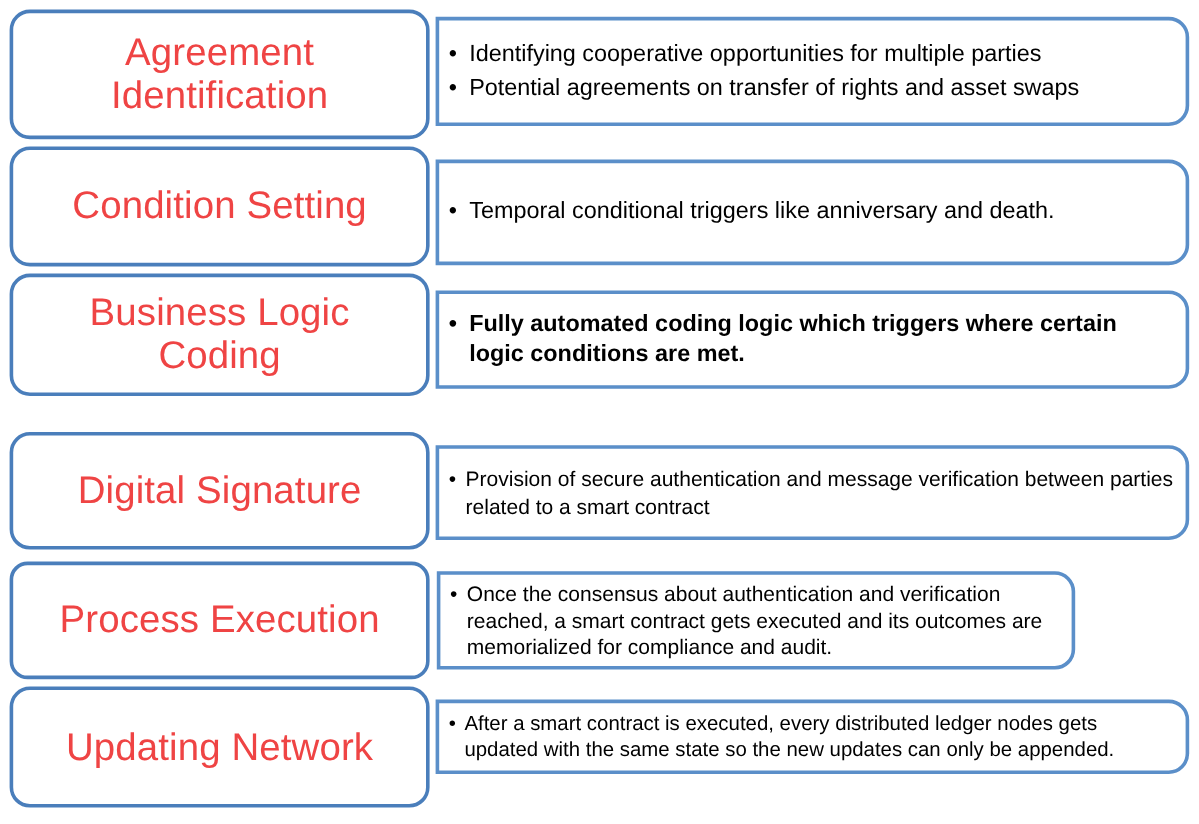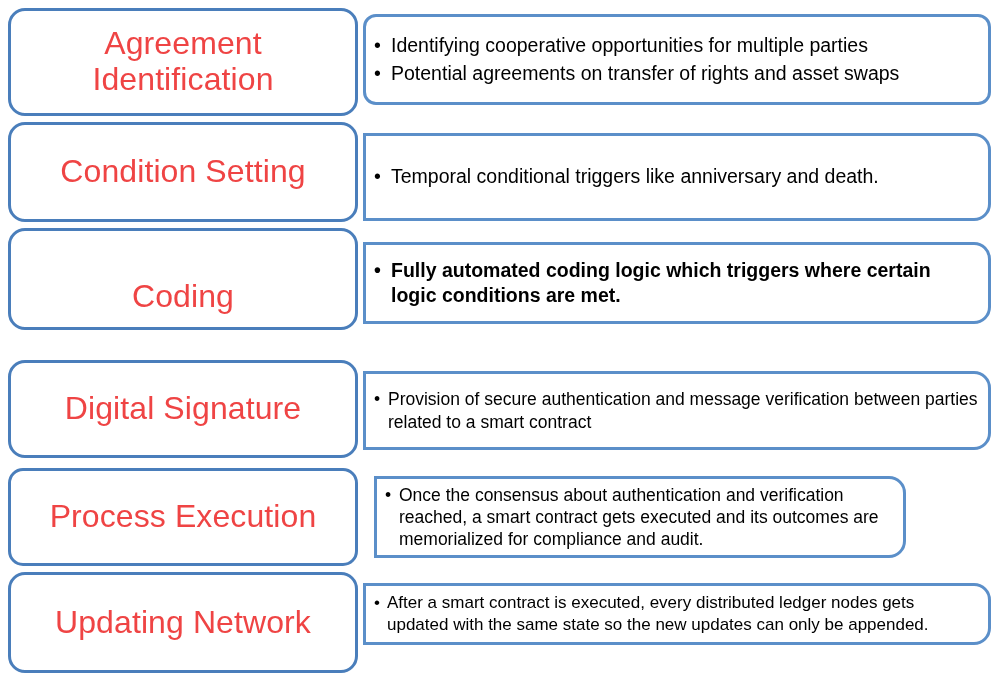--- a/index.html
+++ b/index.html
@@ -106,21 +106,21 @@
     line-height: 1.30;
     padding-left: 13px;
   }
 </style>
 </head>
 <body>
 
 <div id="diagram">
 
   <div class="row">
-    <div class="detail-panel txt-lg" style="left:363px; top:14px; width:628px; height:91px;border-radius:13px;">
+    <div class="detail-panel txt-lg" style="left:363px; top:14px; width:628px; height:91px;">
       <ul class="bullet-list">
         <li class="bullet-item">Identifying cooperative opportunities for  multiple parties</li>
         <li class="bullet-item">Potential agreements on transfer of rights and  asset swaps</li>
       </ul>
     </div>
     <div class="stage-box" style="top:8px; width:350px; height:108px;">
       <span class="stage-label"><span>Agreement</span><br><span>Identification</span></span>
     </div>
   </div>
 
@@ -135,37 +135,37 @@
     </div>
   </div>
 
   <div class="row">
     <div class="detail-panel txt-lg" style="left:363px; top:242px; width:628px; height:82px;font-weight:bold;">
       <ul class="bullet-list">
         <li class="bullet-item">Fully automated coding logic which triggers where certain logic conditions are met.</li>
       </ul>
     </div>
     <div class="stage-box" style="top:228px; width:350px; height:102px;">
-      <span class="stage-label"><br><span>Coding</span></span>
+      <span class="stage-label"><span>Business Logic</span><br><span>Coding</span></span>
     </div>
   </div>
 
   <div class="row">
     <div class="detail-panel txt-md" style="left:363px; top:371px; width:628px; height:79px;">
       <ul class="bullet-list">
         <li class="bullet-item">Provision of secure authentication and message verification between parties related to a smart contract</li>
       </ul>
     </div>
     <div class="stage-box" style="top:360px; width:350px; height:98px;">
       <span class="stage-label">Digital Signature</span>
     </div>
   </div>
 
   <div class="row">
-    <div class="detail-panel txt-md" style="left:374px; top:476px; width:532px; height:82px;">
+    <div class="detail-panel txt-md" style="left:364px; top:476px; width:532px; height:82px;">
       <ul class="bullet-list">
         <li class="bullet-item">Once the consensus about authentication and verification reached, a smart contract gets executed and its outcomes are memorialized for compliance and audit.</li>
       </ul>
     </div>
     <div class="stage-box" style="top:468px; width:350px; height:98px;border-radius:15px;">
       <span class="stage-label">Process Execution</span>
     </div>
   </div>
 
   <div class="row">

